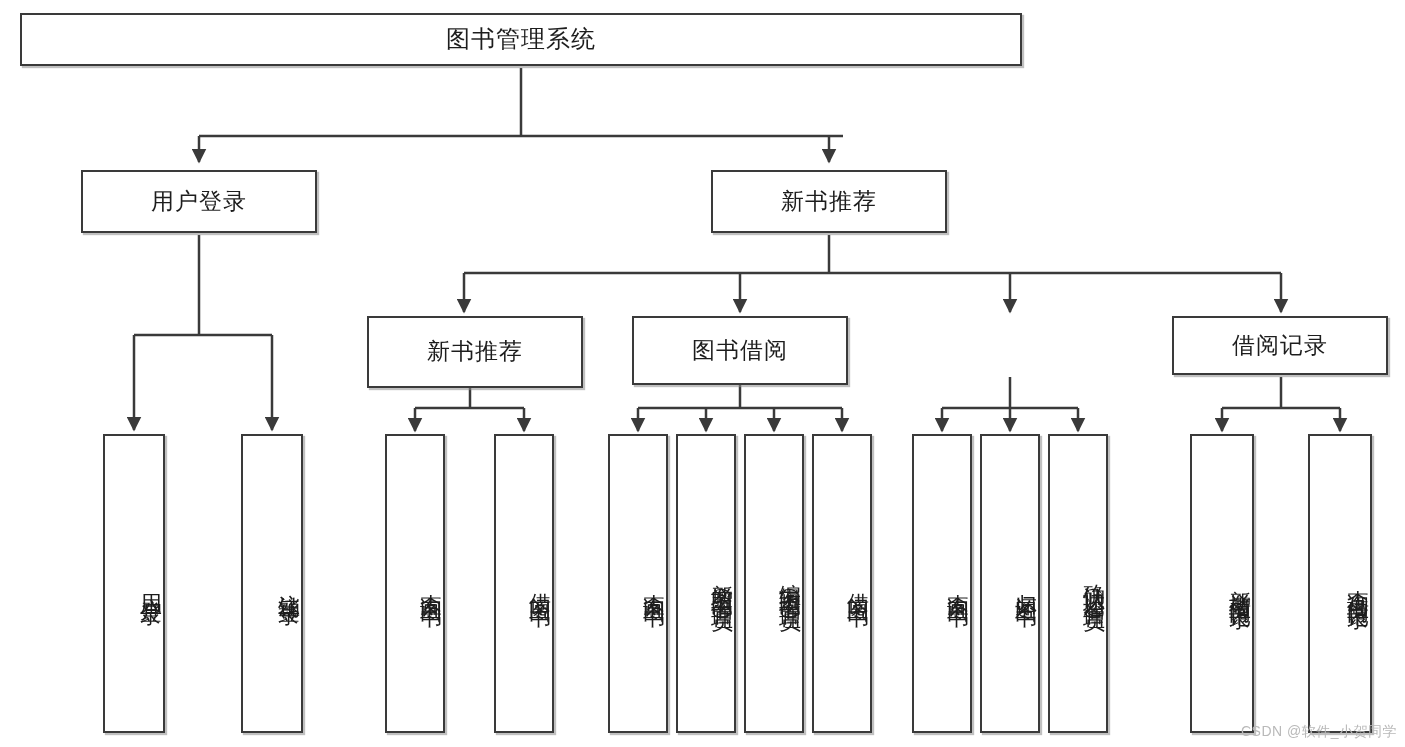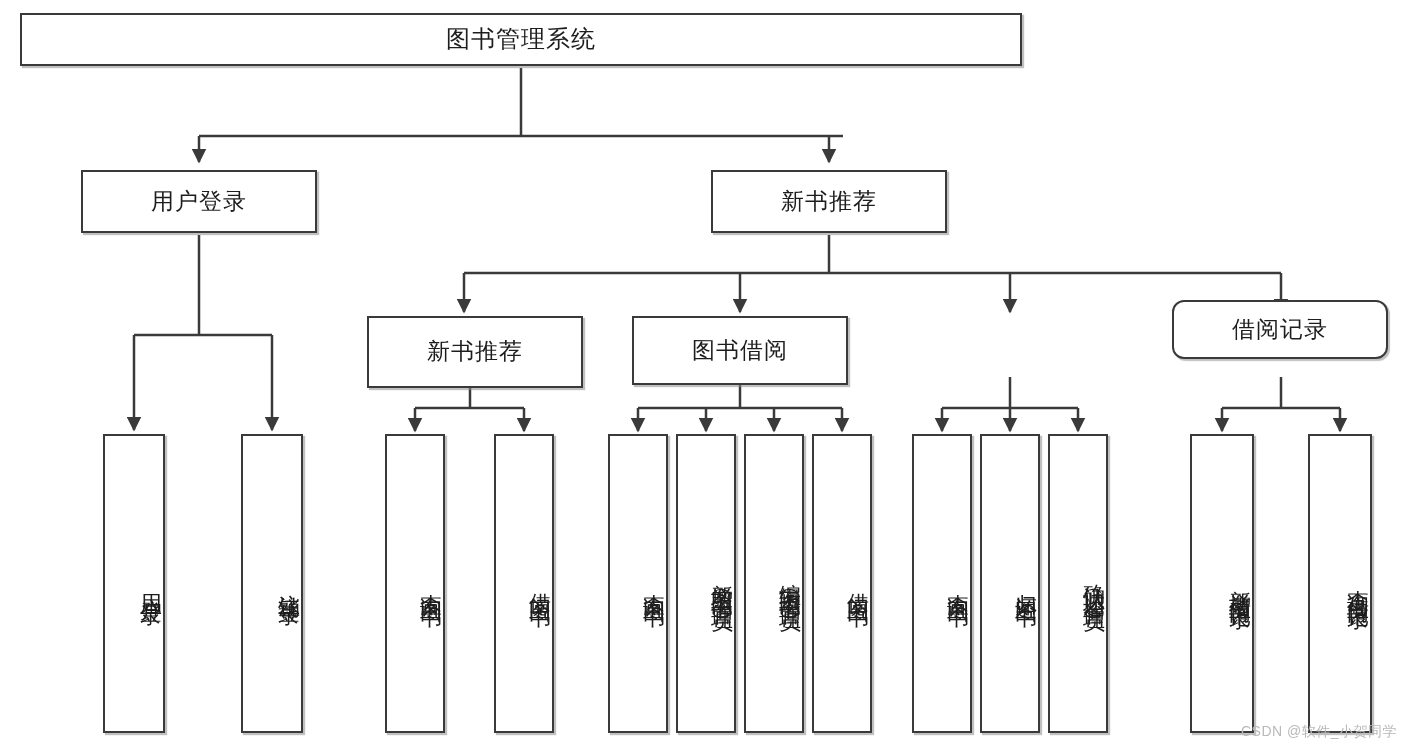--- a/index.html
+++ b/index.html
@@ -137,21 +137,21 @@
   <div class="node horiz" style="left:711px; top:170px; width:236px; height:63px;">
     <span>新书推荐</span>
   </div>
 
   <div class="node horiz" style="left:367px; top:316px; width:216px; height:72px;">
     <span>新书推荐</span>
   </div>
   <div class="node horiz" style="left:632px; top:316px; width:216px; height:69px;">
     <span>图书借阅</span>
   </div>
-  <div class="node horiz" style="left:1172px; top:300px; width:216px; height:59px;border-radius:12px;">
+  <div class="node horiz" style="left:1172px; top:316px; width:216px; height:59px;">
     <span>借阅记录</span>
   </div>
 
   <div class="node leaf" style="left:103px; top:434px; width:62px; height:299px;">
     <span class="leaf-text">用户登录</span>
   </div>
   <div class="node leaf" style="left:241px; top:434px; width:62px; height:299px;">
     <span class="leaf-text">注销登录</span>
   </div>
 

